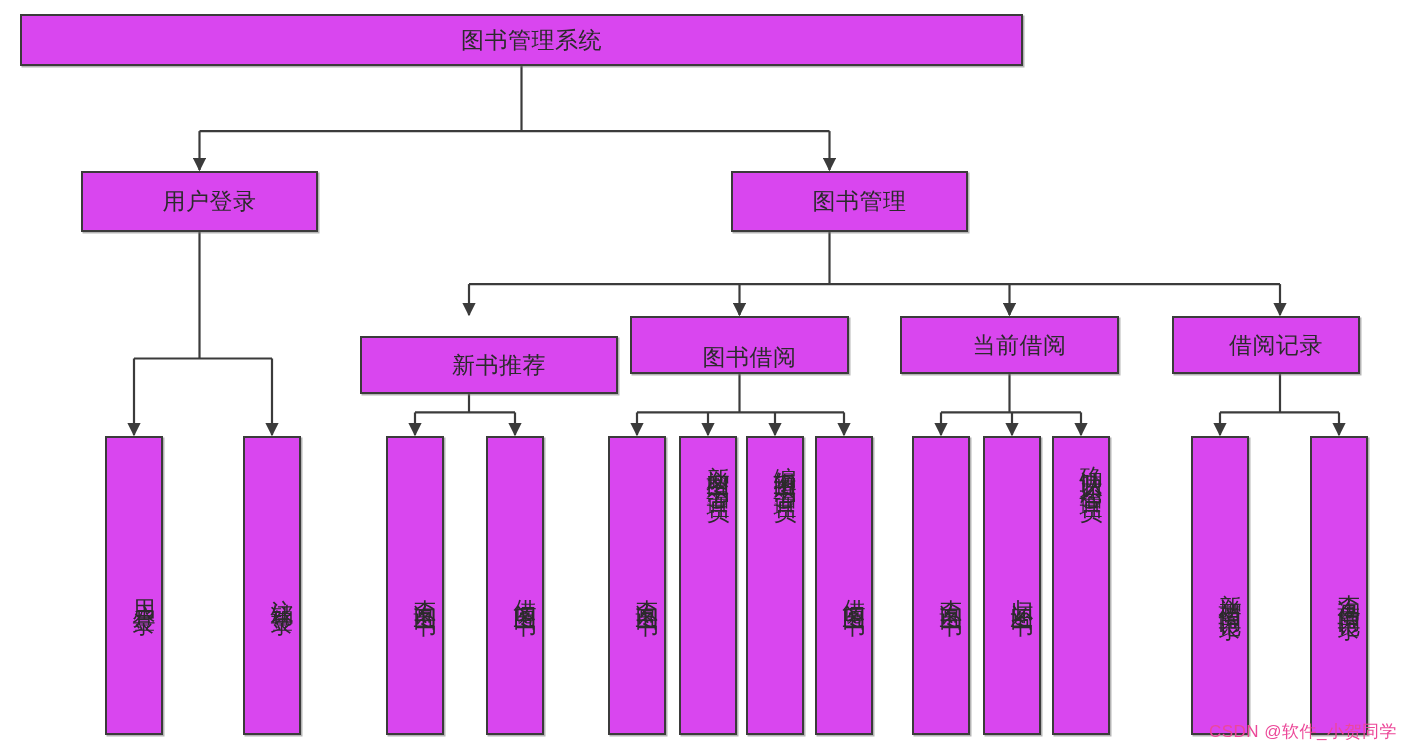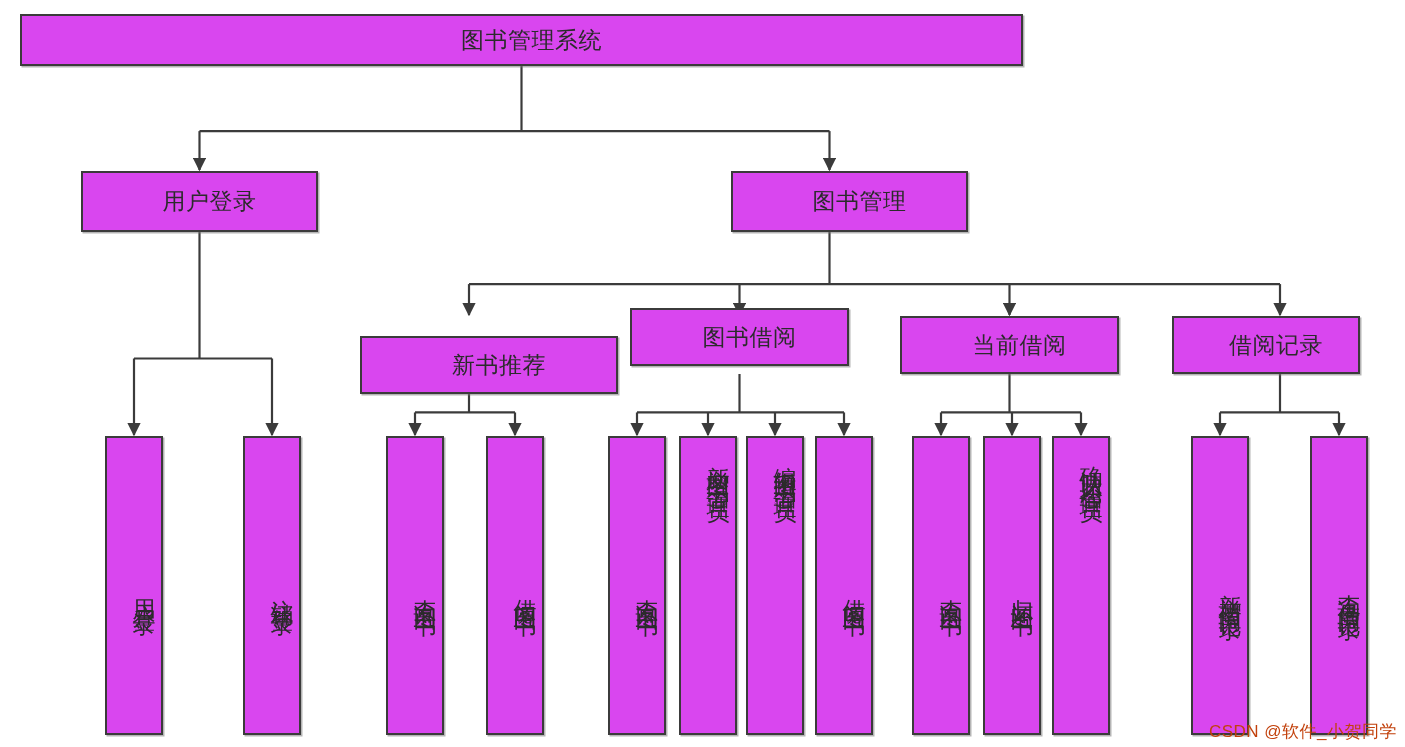--- a/index.html
+++ b/index.html
@@ -59,21 +59,21 @@
   }
   .node.vert.center .label {
     margin-top: auto;
     margin-bottom: auto;
   }
   #watermark {
     position: absolute;
     right: 8px;
     bottom: 4px;
     font-size: 17px;
-    color: #c2410c;
+    color: #ec4899;
     letter-spacing: 0.5px;
     user-select: none;
   }
 </style>
 </head>
 <body>
 
 <div id="canvas">
 
   <svg id="edges" viewBox="0 0 1405 747">
@@ -128,21 +128,21 @@
   </div>
 
   <div class="node horiz" style="left: 711px; top: 171px; width: 237px; height: 61px; margin-left: 20px;">
     <span class="label">图书管理</span>
   </div>
 
   <div class="node horiz" style="left: 360px; top: 328px; width: 258px; height: 58px; margin-top: 8px;">
     <span class="label">新书推荐</span>
   </div>
 
-  <div class="node horiz" style="left: 630px; top: 308px; width: 219px; height: 58px;">
+  <div class="node horiz" style="left: 630px; top: 316px; width: 219px; height: 58px; align-items: flex-end;">
     <span class="label">图书借阅</span>
   </div>
 
   <div class="node horiz" style="left: 900px; top: 316px; width: 219px; height: 58px;">
     <span class="label">当前借阅</span>
   </div>
 
   <div class="node horiz" style="left: 1172px; top: 316px; width: 188px; height: 58px;">
     <span class="label">借阅记录</span>
   </div>

